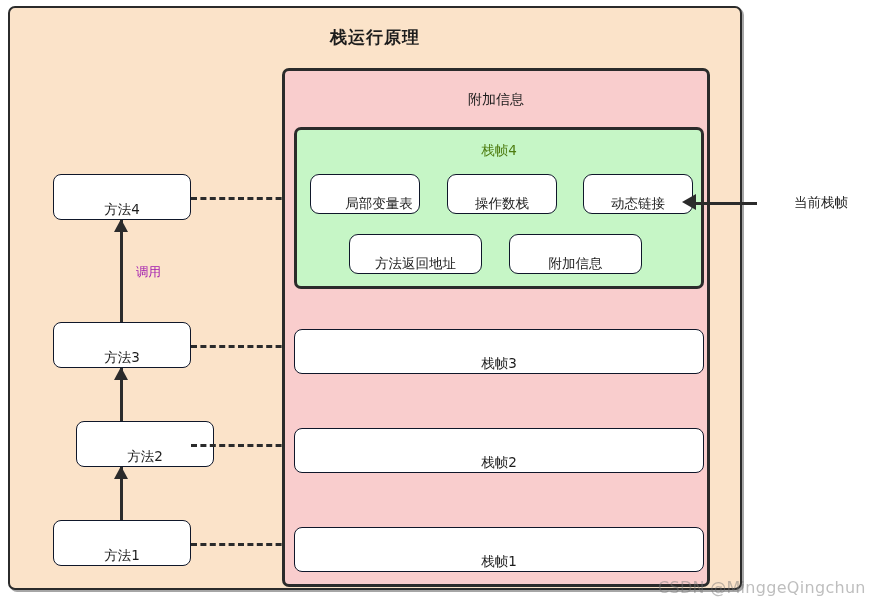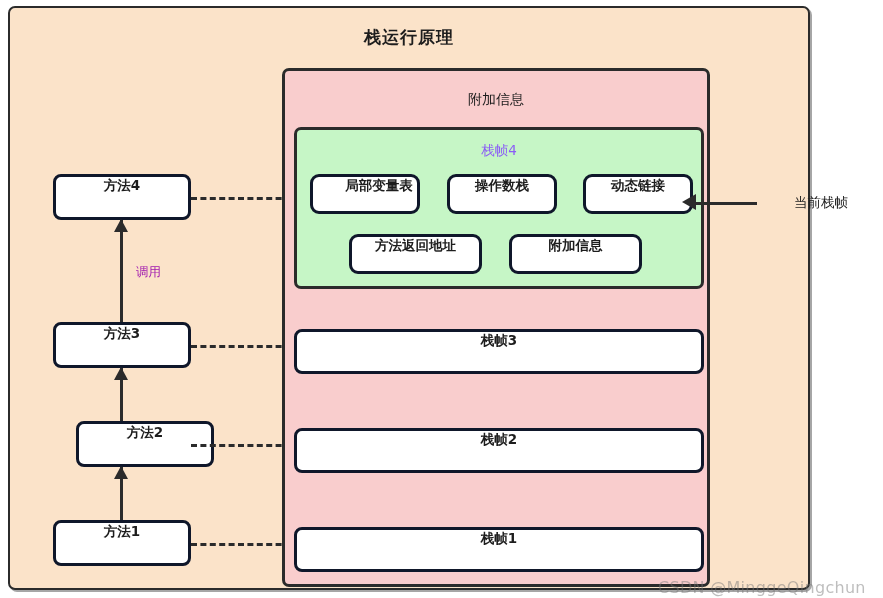--- a/index.html
+++ b/index.html
@@ -14,21 +14,21 @@
     background: #ffffff;
     font-family: "DejaVu Sans", "Liberation Sans", sans-serif;
     overflow: hidden;
   }
 
   
   .outer-box {
     position: absolute;
     left: 8px;
     top: 6px;
-    width: 802px;
+    width: 734px;
     height: 584px;
     background: #fbe3c9;
     border: 2px solid #2b2b2b;
     border-radius: 7px;
     box-sizing: border-box;
     box-shadow: 2px 2px 0 rgba(0,0,0,0.35);
   }
 
   .diagram-title {
     position: absolute;
@@ -76,37 +76,36 @@
     border-radius: 7px;
     box-sizing: border-box;
   }
   .frame-current-title {
     position: absolute;
     left: 0;
     top: 12px;
     width: 100%;
     text-align: center;
     font-size: 13.5px;
-    color: #8b5cf6;
+    color: #4d7c0f;
   }
 
   
   .wbox {
     position: absolute;
     background: #ffffff;
-    border: 3px solid #0f172a;
+    border: 1px solid #0f172a;
     border-radius: 8px;
     box-sizing: border-box;
     display: flex;
-    align-items: flex-start;
+    align-items: flex-end;
     justify-content: center;
     font-size: 13.5px;
     color: #1d1d1d;
     white-space: nowrap;
-    font-weight: bold;
   }
 
   
   .comp {
     height: 40px;
     top: 44px;
     border-radius: 9px;
     font-size: 13.5px;
   }
   .comp.r2 { top: 96px; margin-top: 8px; }

